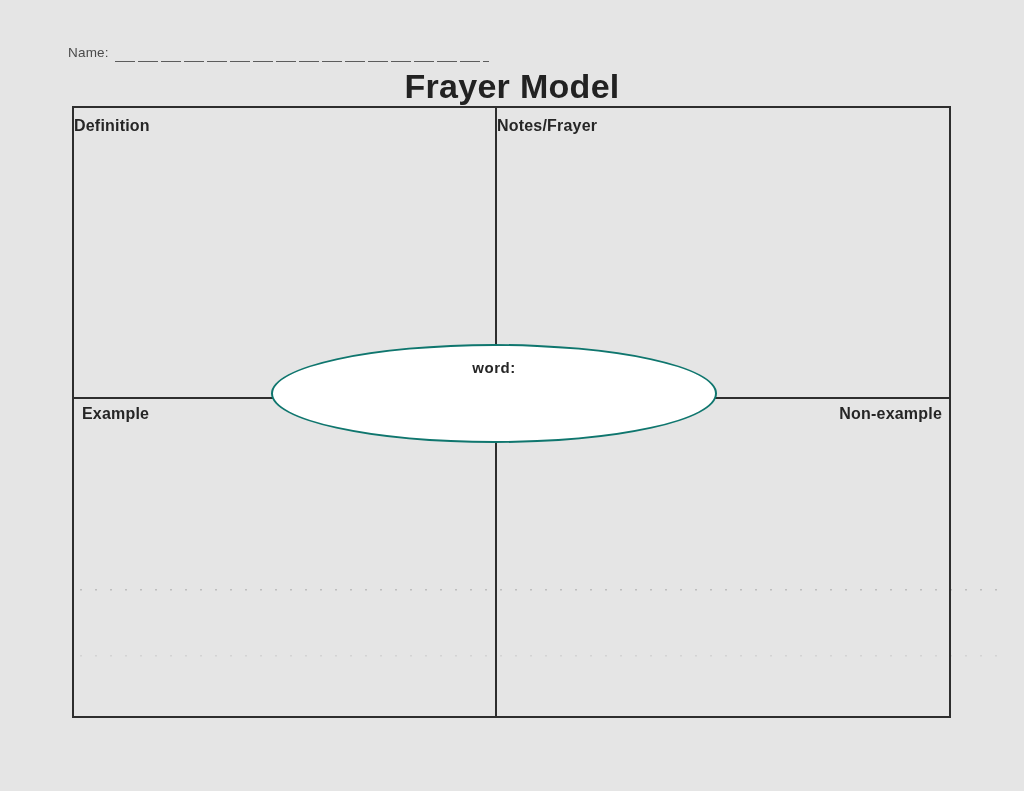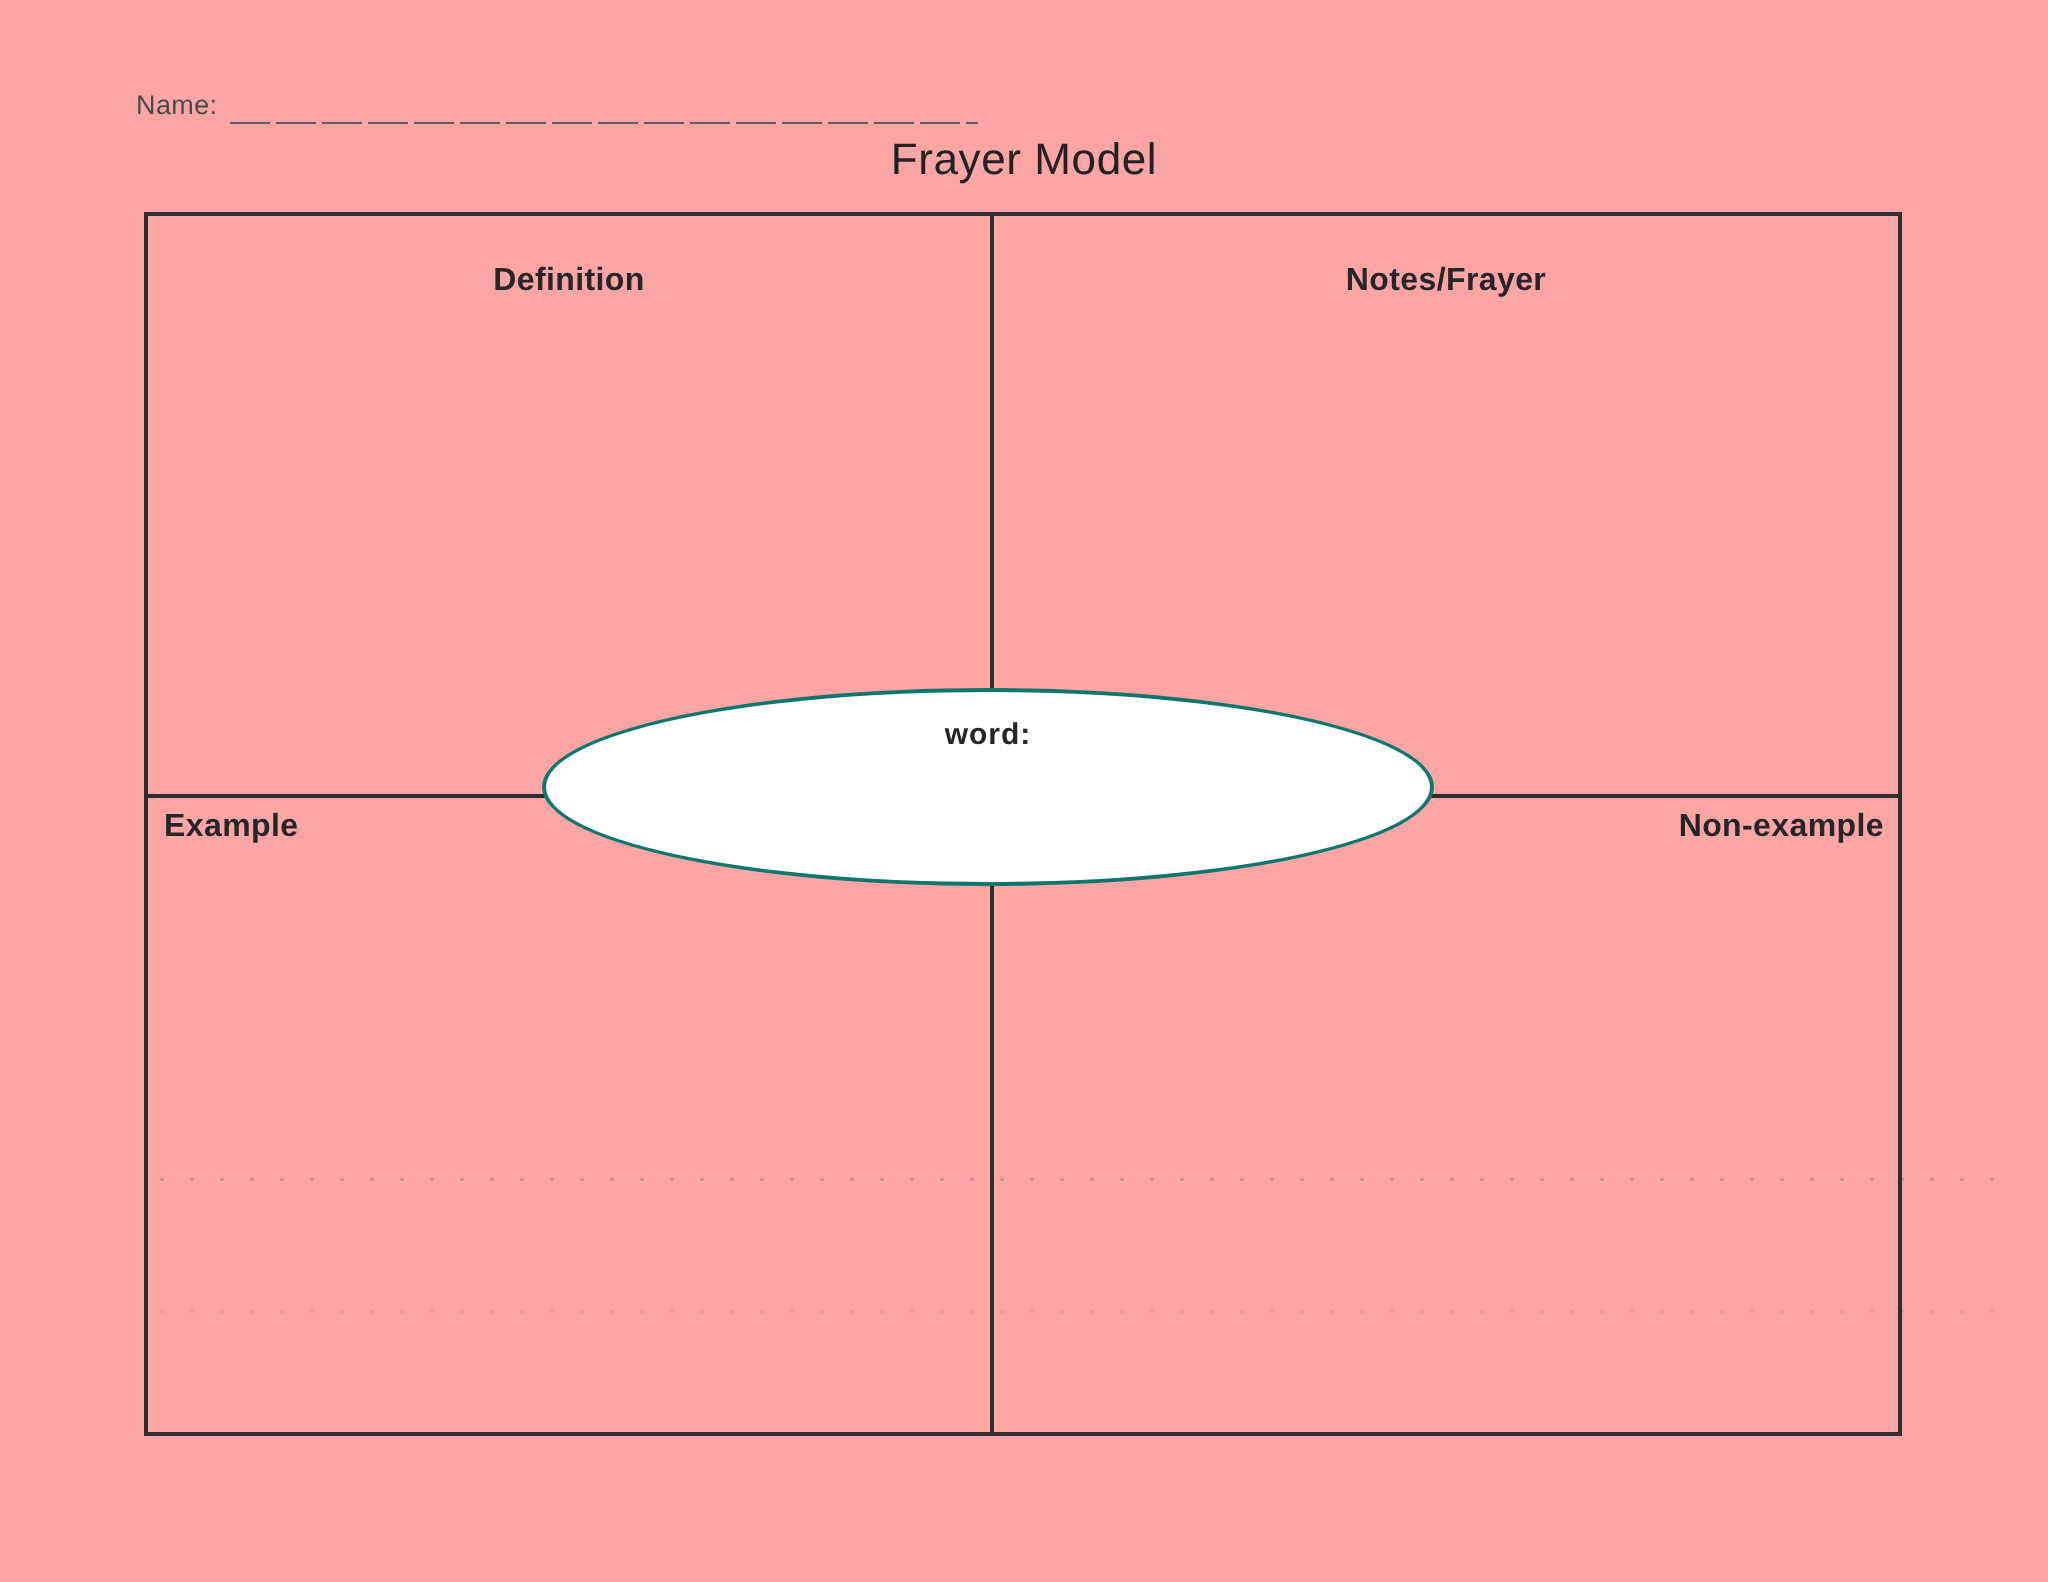--- a/index.html
+++ b/index.html
@@ -5,21 +5,21 @@
   html, body {
     margin: 0;
     padding: 0;
     background: #ffffff;
     font-family: "Liberation Sans", sans-serif;
   }
   .page {
     position: relative;
     width: 1024px;
     height: 791px;
-    background: #fca5a5;
+    background: #e5e5e5;
     overflow: hidden;
   }
 
   
   .name-row {
     position: absolute;
     left: 68px;
     top: 44px;
     display: flex;
     align-items: flex-end;
@@ -42,22 +42,22 @@
     ) bottom / 100% 1.5px no-repeat;
   }
 
   
   .page-title {
     position: absolute;
     left: 0;
     right: 0;
     top: 67px;
     text-align: center;
-    font-size: 22px;
-    font-weight: 400;
+    font-size: 34px;
+    font-weight: 700;
     color: #222222;
     letter-spacing: 0.3px;
   }
 
   
   .dotted-artifact {
     position: absolute;
     left: 80px;
     width: 928px;
     height: 2px;
@@ -107,22 +107,22 @@
   .quadrant.br { left: 423px; top: 291px; right: 0;     bottom: 0; }
 
   .quad-label {
     font-size: 16px;
     font-weight: 700;
     color: #262626;
     letter-spacing: 0.2px;
   }
   .quadrant.tl .quad-label,
   .quadrant.tr .quad-label {
-    text-align: center;
-    padding-top: 24px;
+    text-align: left;
+    padding-top: 9px;
   }
   .quadrant.bl .quad-label {
     text-align: left;
     padding: 6px 0 0 8px;
   }
   .quadrant.br .quad-label {
     text-align: right;
     padding: 6px 7px 0 0;
   }
 

